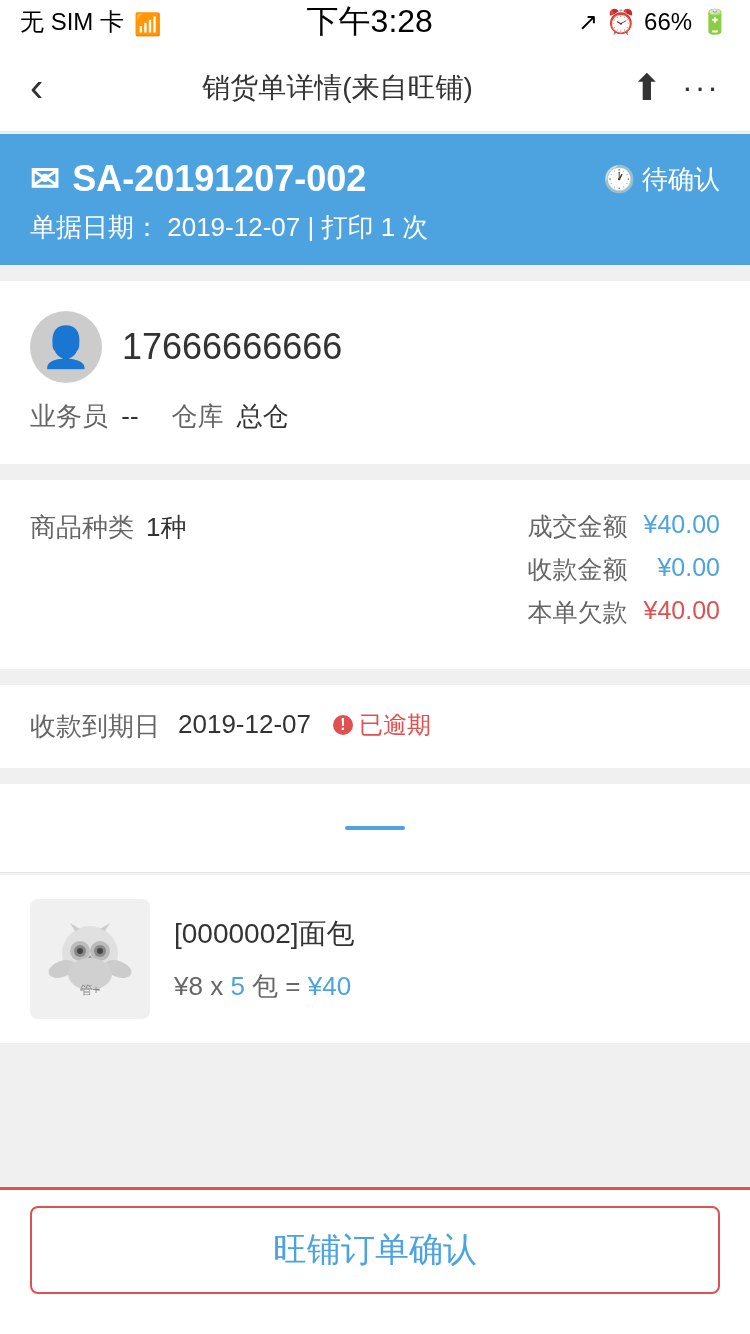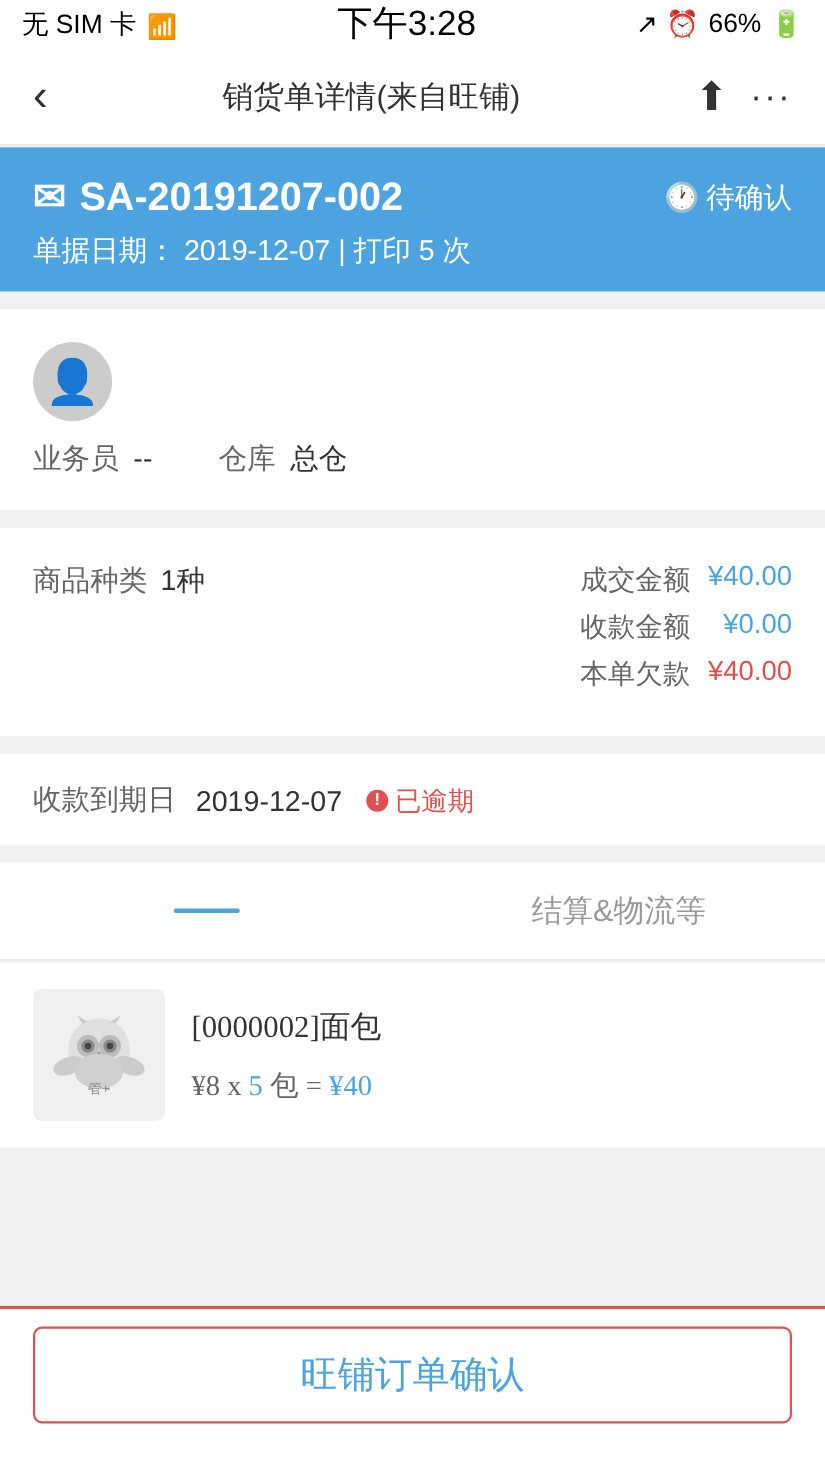--- a/index.html
+++ b/index.html
@@ -108,21 +108,21 @@
       font-weight: 500;
       color: #333;
     }
     .customer-name {
       font-size: 26px;
       color: #666;
       margin-top: 4px;
     }
     .customer-meta {
       display: flex;
-      gap: 60px;
+      gap: 33px;
       font-size: 26px;
       color: #666;
       margin-top: 10px;
     }
     .meta-label { color: #666; }
     .meta-value { color: #333; margin-left: 6px; }
 
     
     .summary-section {
       background: #fff;
@@ -154,21 +154,21 @@
     .amount-label { color: #666; }
     .amount-value-blue { color: #4da3e0; }
     .amount-value-red { color: #e05050; }
 
     
     .due-section {
       background: #fff;
       padding: 24px 30px;
       margin-top: 16px;
       display: flex;
-      align-items: flex-end;
+      align-items: flex-start;
       gap: 12px;
       font-size: 26px;
       color: #666;
     }
     .due-label { color: #666; }
     .due-date { color: #333; margin-left: 6px; }
     .overdue-badge {
       background: #fff;
       color: #e05050;
       font-size: 24px;
@@ -237,21 +237,21 @@
       display: flex;
       align-items: center;
       justify-content: center;
       flex-shrink: 0;
       overflow: hidden;
     }
     .owl-logo {
       width: 100px;
       height: 80px;
     }
-    .product-info { flex: 1; font-family: Liberation Serif, serif; }
+    .product-info { flex: 1; }
     .product-name {
       font-size: 28px;
       color: #333;
       margin-bottom: 16px;
     }
     .product-price-row {
       font-size: 26px;
       color: #666;
     }
     .price-highlight { color: #4da3e0; }
@@ -321,30 +321,31 @@
       <span>SA-20191207-002</span>
     </div>
     <div class="order-status">
       <span>🕐</span>
       <span>待确认</span>
     </div>
   </div>
   <div class="order-date">
     <span>单据日期：</span>
     <span>2019-12-07</span>
-    <span>| 打印 5 次</span>
+    <span>| 打印 1 次</span>
   </div>
 </div>
 
 <div class="customer-section">
   <div class="customer-top">
     <div class="customer-avatar">
       <span>👤</span>
     </div>
     <div>
+      <div class="customer-phone">17666666666</div>
     </div>
   </div>
   <div class="customer-meta">
     <div>
       <span class="meta-label">业务员</span>
       <span class="meta-value">--</span>
     </div>
     <div>
       <span class="meta-label">仓库</span>
       <span class="meta-value">总仓</span>
@@ -383,23 +384,20 @@
   <div class="overdue-badge">
     <span class="overdue-dot">!</span>
     <span>已逾期</span>
   </div>
 </div>
 
 <div class="tabs-bar">
   <div class="tab-item active">
     <div class="tab-underline"></div>
   </div>
-  <div class="tab-item">
-    <span>结算&amp;物流等</span>
-  </div>
 </div>
 
 <div class="product-list">
   <div class="product-item">
     <div class="product-thumb">
 
       <svg class="owl-logo" viewBox="0 0 100 80">
         <circle cx="50" cy="35" r="28" fill="#e0e0e0"></circle>
 
         <circle cx="40" cy="32" r="10" fill="#bbb"></circle>

